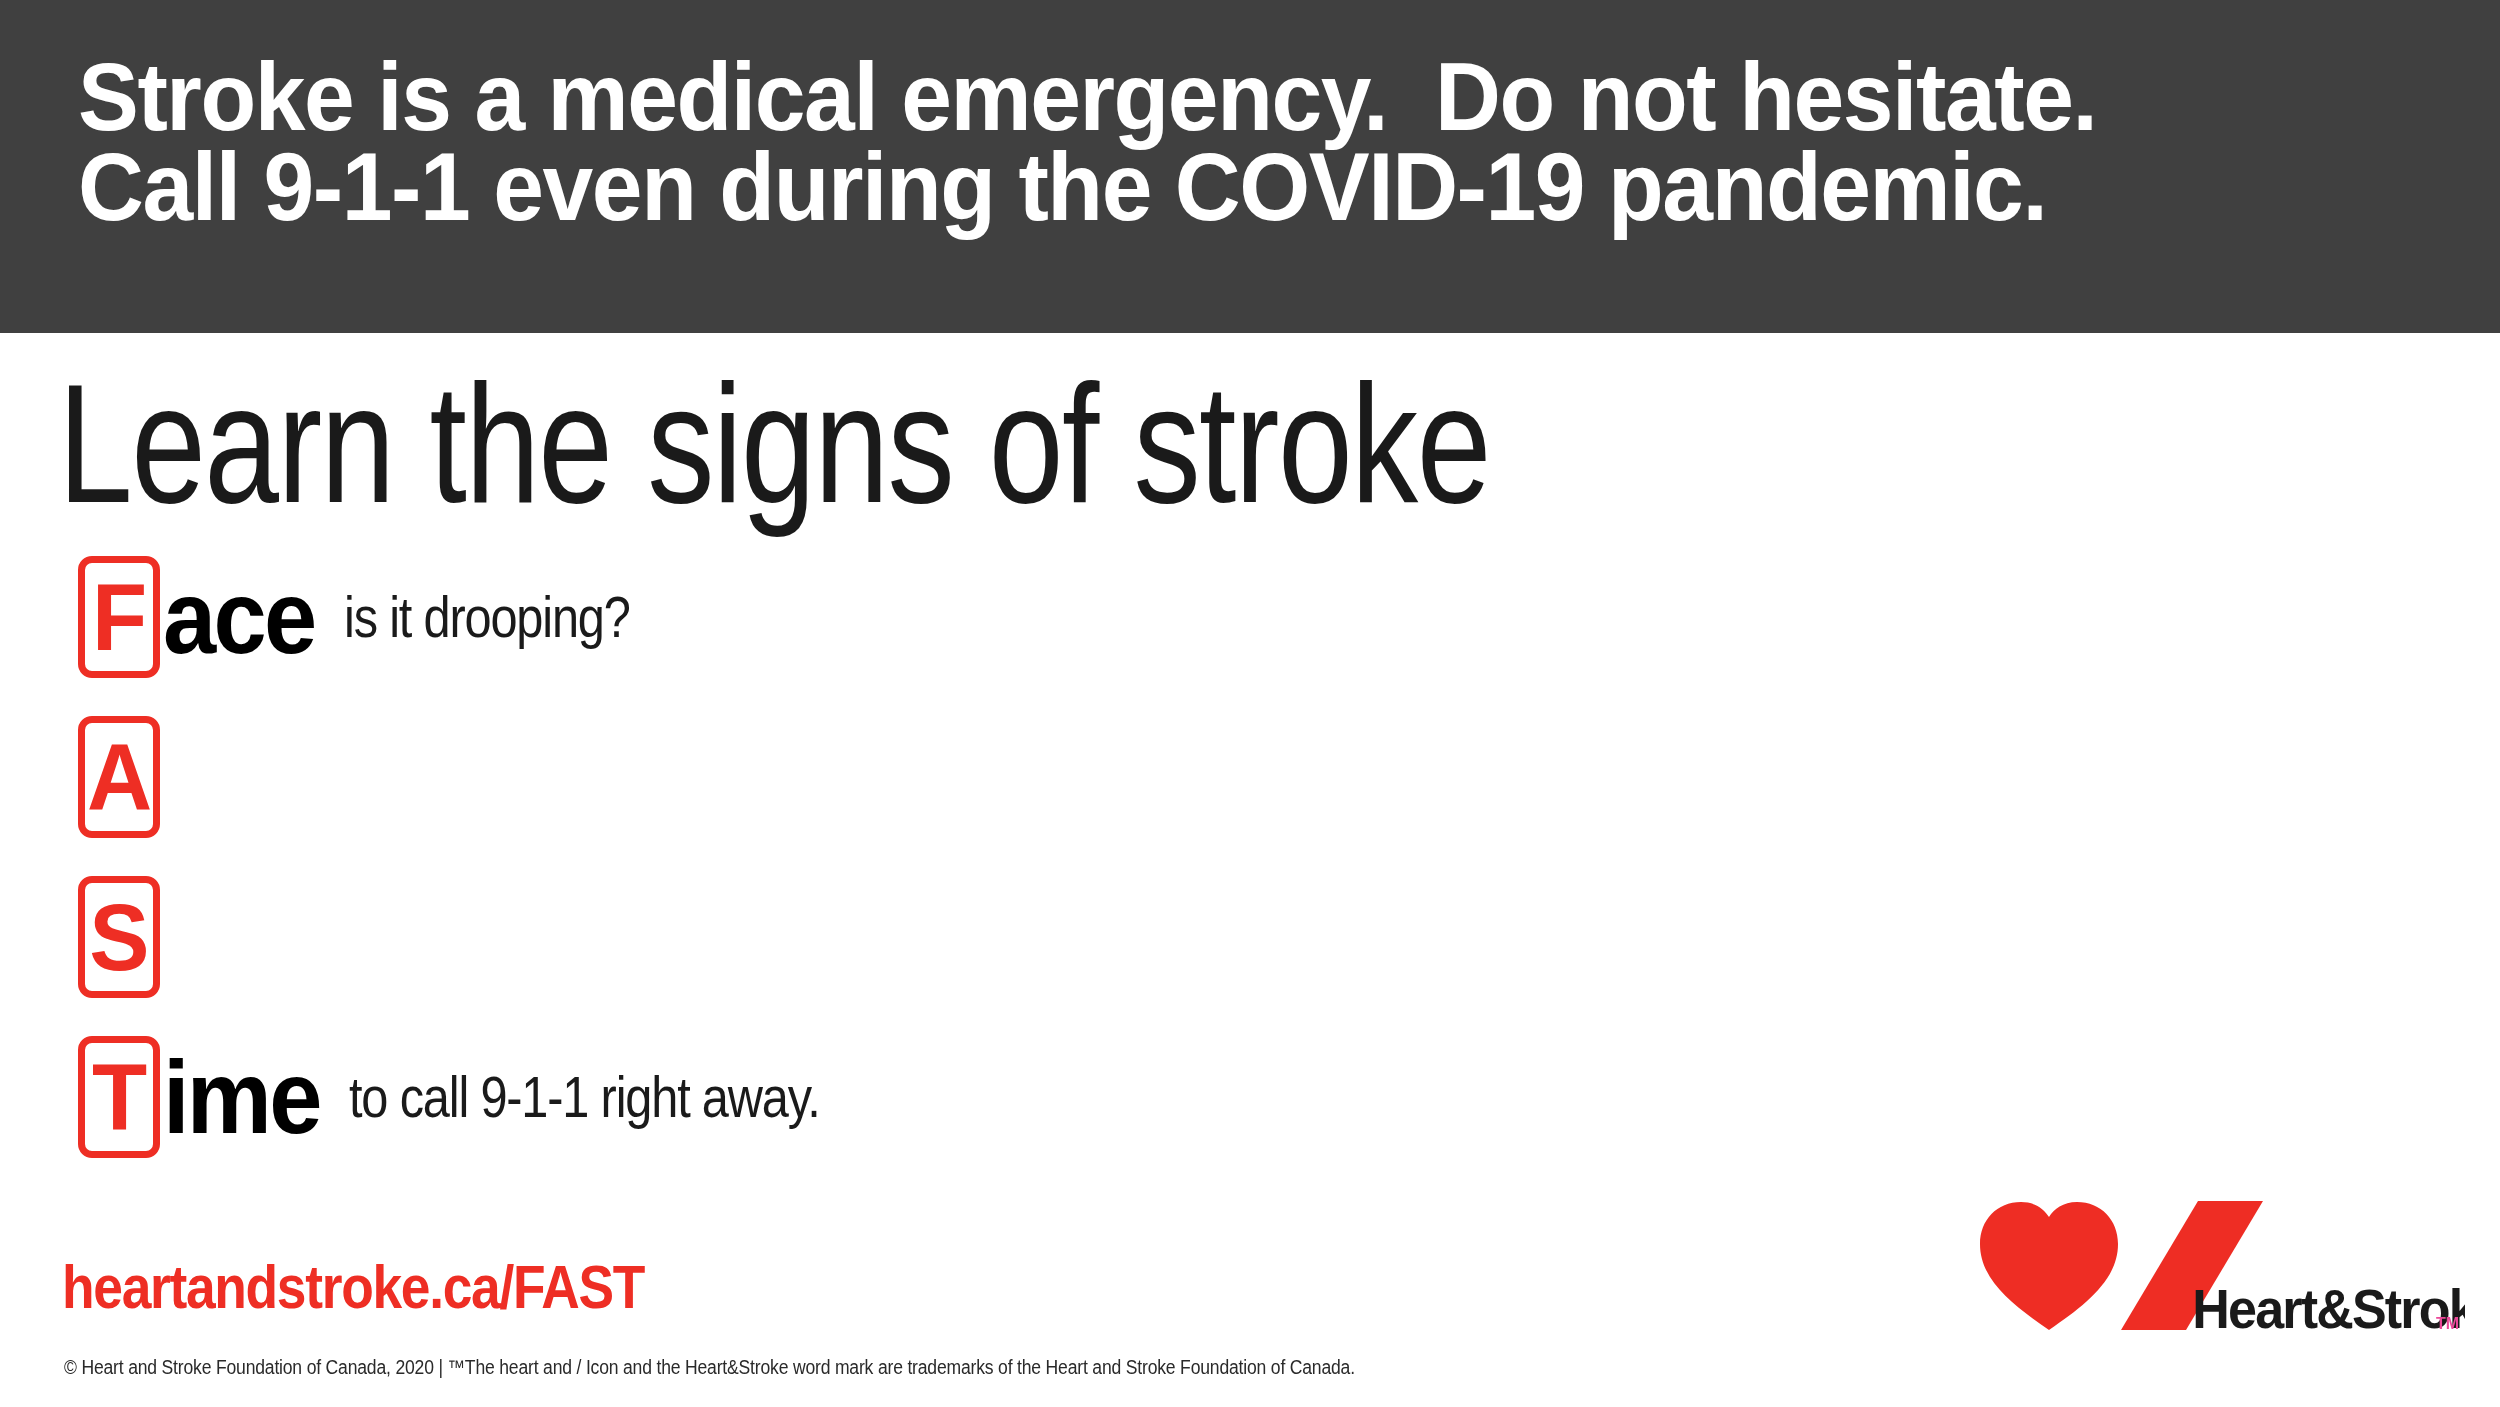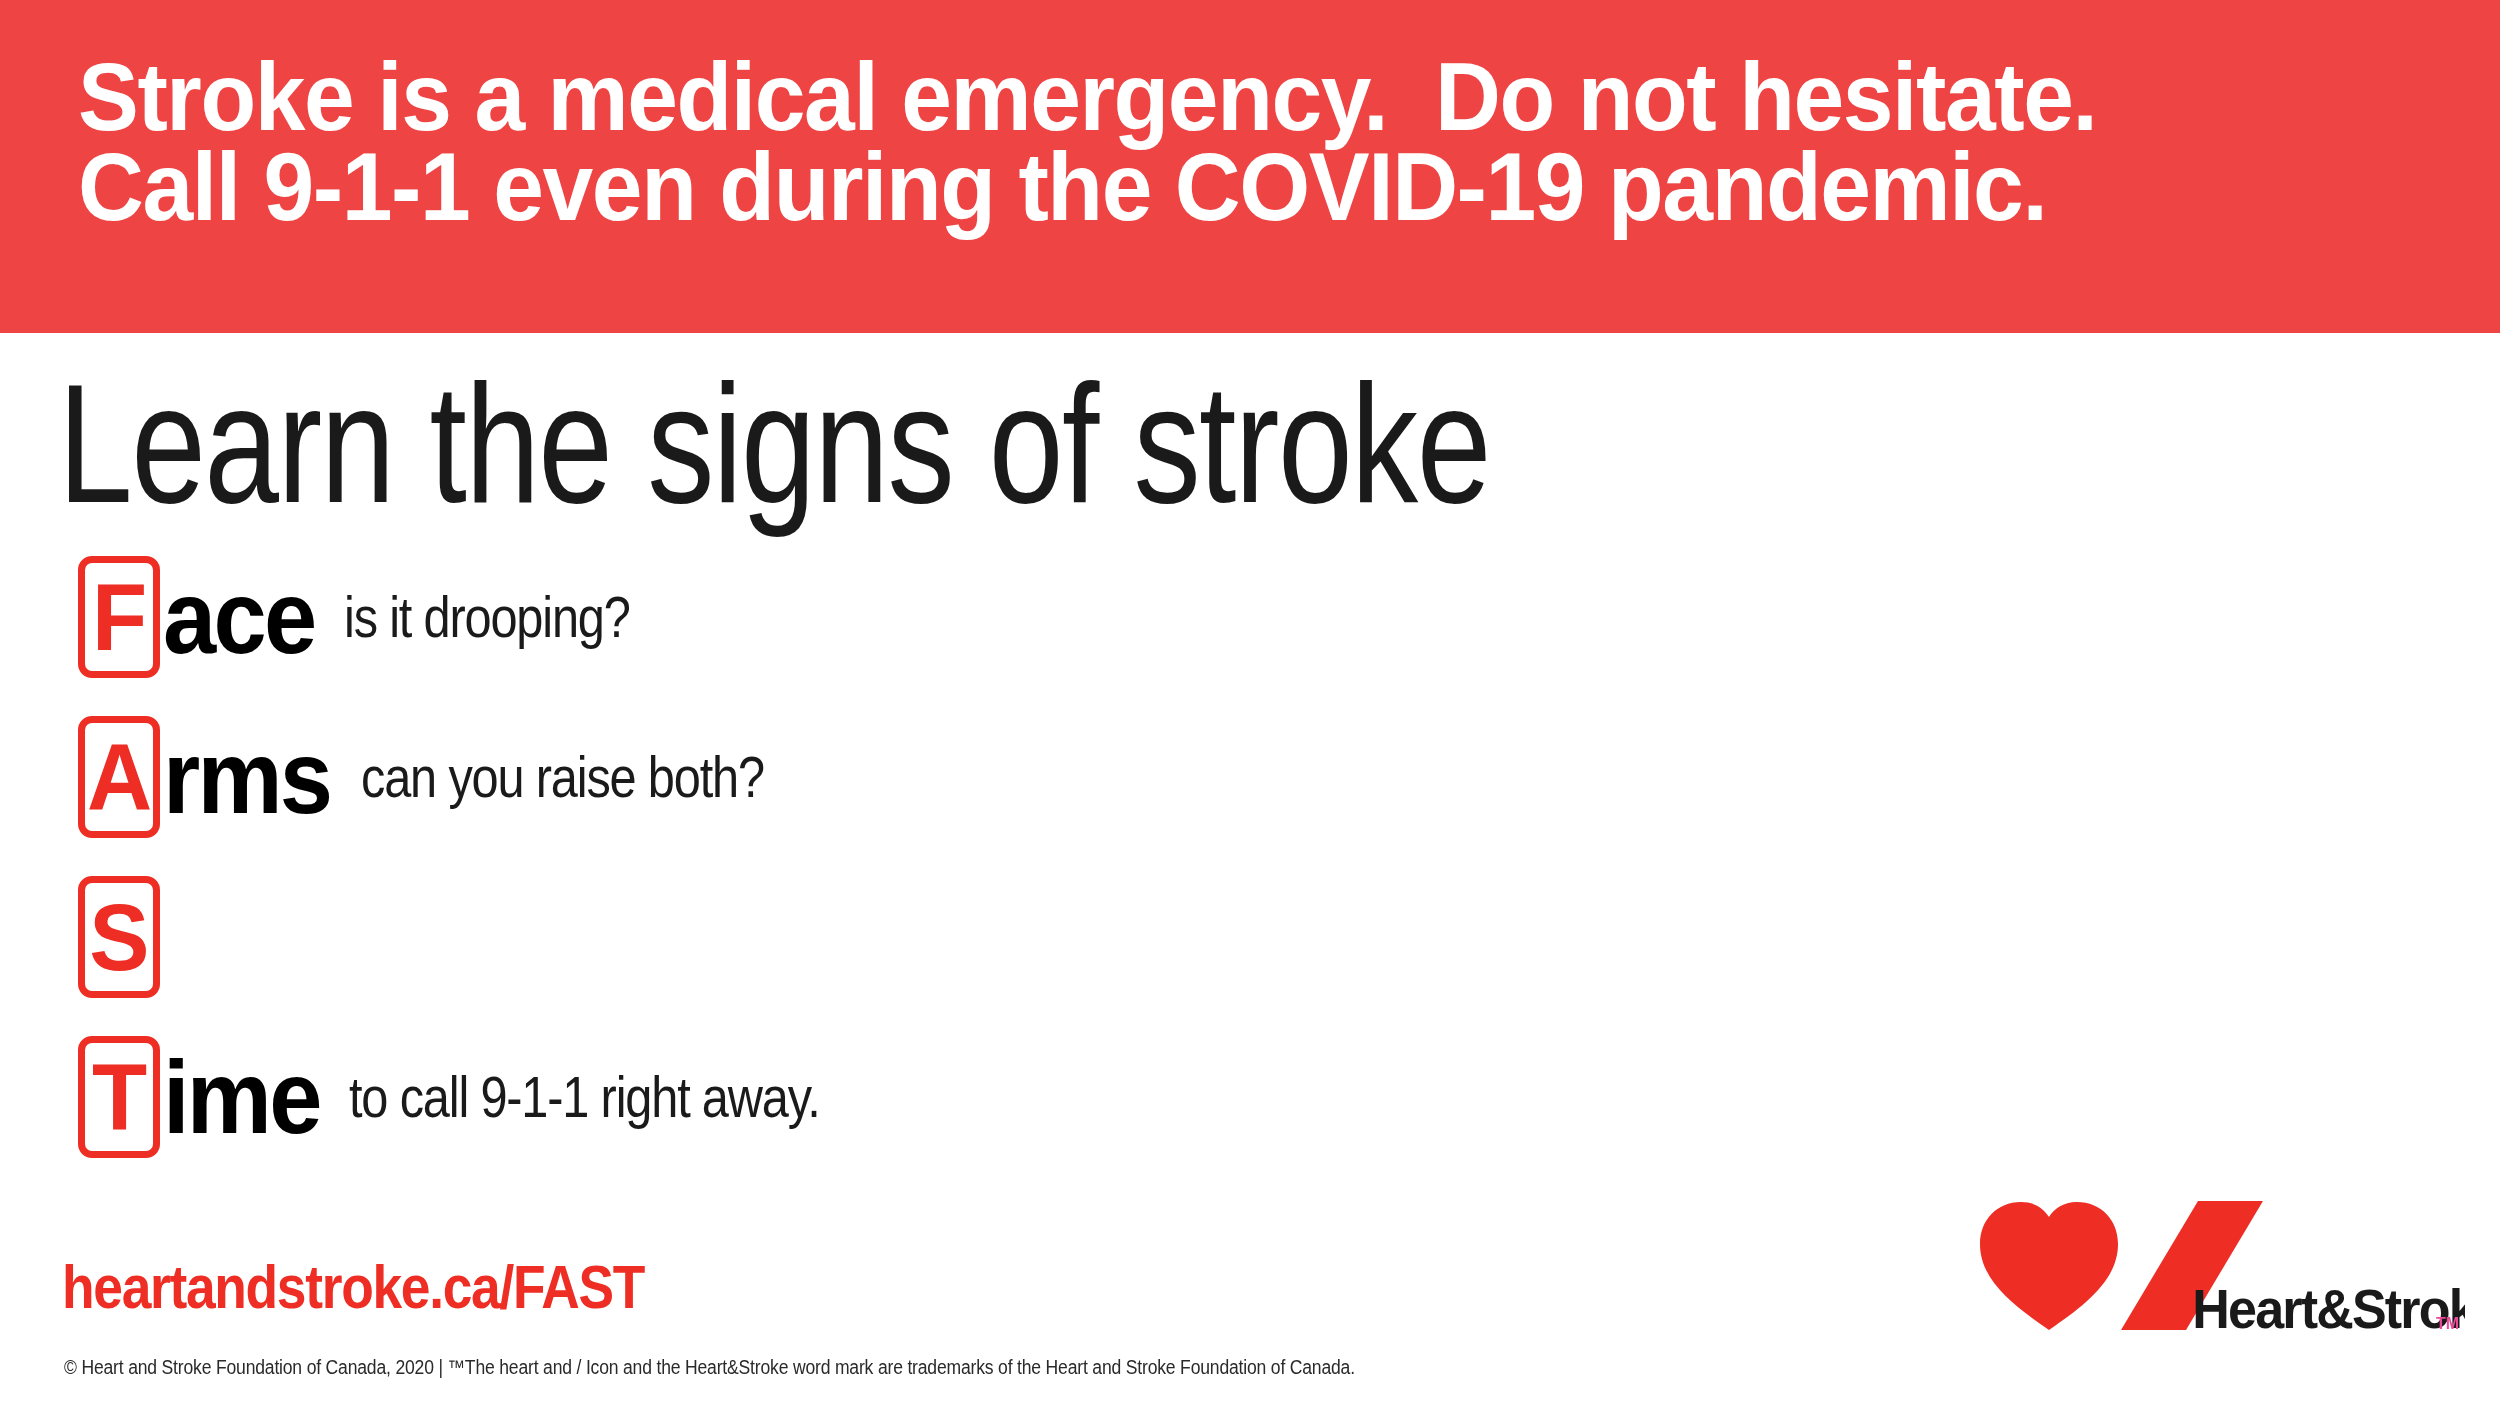--- a/index.html
+++ b/index.html
@@ -19,21 +19,21 @@
     overflow: hidden;
   }
 
   
   .alert-banner {
     position: absolute;
     left: 0;
     top: 0;
     width: 2500px;
     height: 333px;
-    background: #ef4444;
+    background: #404040;
   }
   .alert-text {
     position: absolute;
     left: 78px;
     top: 52px;
     width: 2300px;
     color: #ffffff;
     font-family: "Liberation Sans", sans-serif;
     font-weight: bold;
     font-size: 97px;
@@ -210,24 +210,20 @@
       </div>
       <div class="fast-words">
         <span class="fast-word">ace</span>
         <span class="fast-desc">is it drooping?</span>
       </div>
     </div>
 
     <div class="fast-row">
       <div class="fast-box">
         <span class="fast-letter">A</span>
-      </div>
-      <div class="fast-words">
-        <span class="fast-word">rms</span>
-        <span class="fast-desc">can you raise both?</span>
       </div>
     </div>
 
     <div class="fast-row">
       <div class="fast-box">
         <span class="fast-letter">S</span>
       </div>
     </div>
 
     <div class="fast-row">

